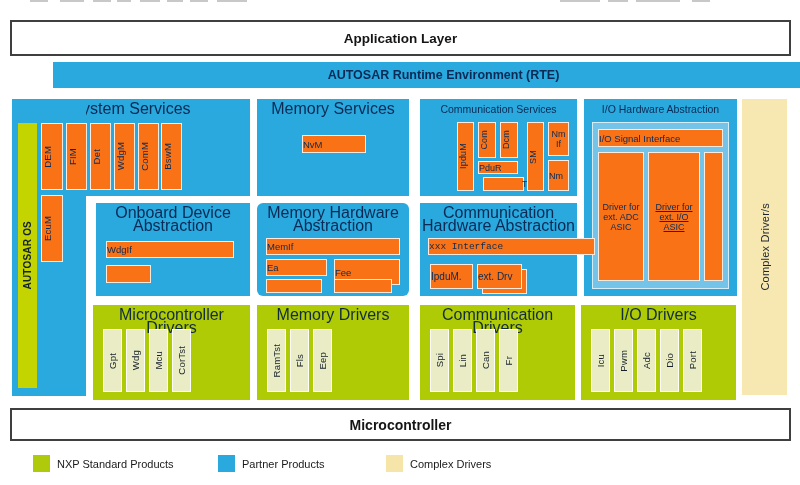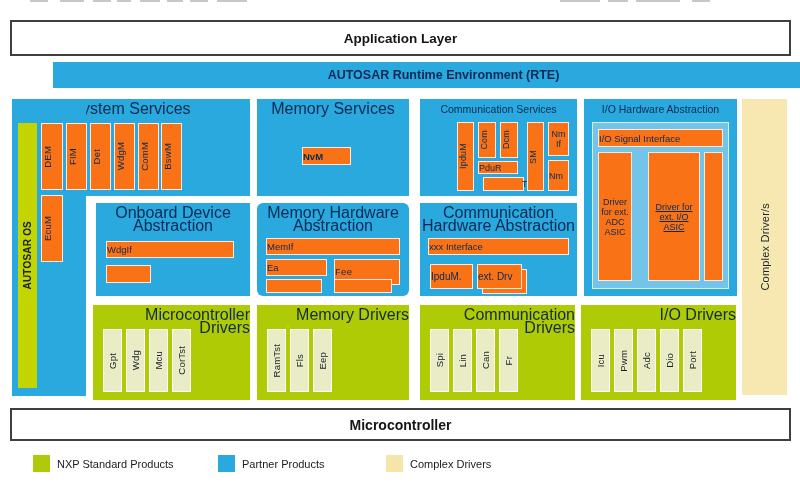--- a/index.html
+++ b/index.html
@@ -16,21 +16,21 @@
   
   .blk{position:absolute;background:#29A9DE;}
   
   .gblk{position:absolute;background:#AECB06;}
   
   .cblk{position:absolute;background:#F6E8B0;}
   .title{
     position:absolute;left:0;right:0;top:4px;text-align:center;
     font-size:16px;line-height:12.5px;color:#0A2A55;
   }
-  .gtitle{color:#132B3F;text-align:right;}
+  .gtitle{color:#132B3F;}
   
   .mod{
     position:absolute;background:#f97316;border:1px solid rgba(255,255,255,0.85);
     display:flex;align-items:center;justify-content:flex-start;
     font-size:9.5px;color:#0A2A55;text-align:center;box-sizing:border-box;
   }
   
   .gmod{
     position:absolute;background:#E9ECC5;border:1px solid rgba(255,255,255,0.9);
     display:flex;align-items:center;justify-content:center;
@@ -112,21 +112,21 @@
     </div>
   <div class="mod" style="left:161px;top:123px;width:21px;height:67px;">
     <span class="vtext">BswM</span>
     </div>
   <div class="mod" style="left:41px;top:195px;width:22px;height:67px;">
     <span class="vtext">EcuM</span>
     </div>
 
   <div class="blk" style="left:257px;top:99px;width:152px;height:97px;">
     <div class="title">Memory Services</div>
-    <div class="mod" style="left:45px;top:48px;width:49px;height:18px;font-weight:bold;">
+    <div class="mod" style="left:45px;top:36px;width:64px;height:18px;">
       <span>NvM</span>
       </div>
   </div>
 
   <div class="blk" style="left:420px;top:99px;width:157px;height:97px;">
     <div class="title" style="font-size:10.5px;">Communication Services</div>
     <div class="mod" style="left:37px;top:23px;width:17px;height:69px;">
       <span class="vtext small9">IpduM</span>
       </div>
     <div class="mod" style="left:58px;top:23px;width:18px;height:36px;">
@@ -151,21 +151,21 @@
       <span>Nm</span>
       </div>
   </div>
 
   <div class="blk" style="left:584px;top:99px;width:153px;height:197px;">
     <div class="title" style="font-size:10.5px;">I/O Hardware Abstraction</div>
     <div class="panel" style="left:8px;top:23px;width:137px;height:167px;">
       <div class="mod" style="left:5px;top:6px;width:125px;height:18px;font-size:9.5px;">
         <span>I/O Signal Interface</span>
         </div>
-      <div class="mod small9" style="left:5px;top:29px;width:34px;height:129px;align-items:center;">
+      <div class="mod small9" style="left:5px;top:29px;width:46px;height:129px;align-items:center;">
         <span style="padding:2px;">Driver for ext. ADC ASIC</span>
         </div>
       <div class="mod small9" style="left:55px;top:29px;width:52px;height:129px;">
         <span style="padding:2px;text-decoration:underline;">Driver for ext. I/O ASIC</span>
         </div>
       <div class="mod" style="left:111px;top:29px;width:19px;height:129px;"></div>
     </div>
   </div>
 
   <div class="cblk" style="left:742px;top:99px;width:45px;height:296px;display:flex;align-items:center;justify-content:center;">
@@ -181,30 +181,30 @@
   </div>
 
   <div class="blk" style="left:257px;top:203px;width:152px;height:93px;border-radius:6px;">
     <div class="title">Memory Hardware Abstraction</div>
     <div class="mod" style="left:9px;top:35px;width:134px;height:17px;">
       <span>MemIf</span>
       </div>
     <div class="mod" style="left:9px;top:56px;width:61px;height:17px;">
       <span>Ea</span>
       </div>
-    <div class="mod" style="left:77px;top:56px;width:66px;height:26px;font-family:Liberation Mono, monospace;">
+    <div class="mod" style="left:77px;top:56px;width:66px;height:26px;">
       <span>Fee</span>
       </div>
     <div class="mod" style="left:9px;top:76px;width:56px;height:14px;"></div>
     <div class="mod" style="left:77px;top:76px;width:58px;height:14px;"></div>
   </div>
 
   <div class="blk" style="left:420px;top:203px;width:157px;height:93px;">
     <div class="title">Communication Hardware Abstraction</div>
-    <div class="mod" style="left:8px;top:35px;width:141px;height:17px;">
+    <div class="mod" style="left:8px;top:35px;width:167px;height:17px;font-family:Liberation Mono, monospace;">
       <span>xxx Interface</span>
       </div>
     <div class="mod" style="left:62px;top:66px;width:45px;height:25px;"></div>
     <div class="mod" style="left:10px;top:61px;width:43px;height:25px;font-size:10px;">
       <span>IpduM.</span>
       </div>
     <div class="mod" style="left:57px;top:61px;width:45px;height:25px;font-size:10px;">
       <span>ext. Drv</span>
       </div>
   </div>

